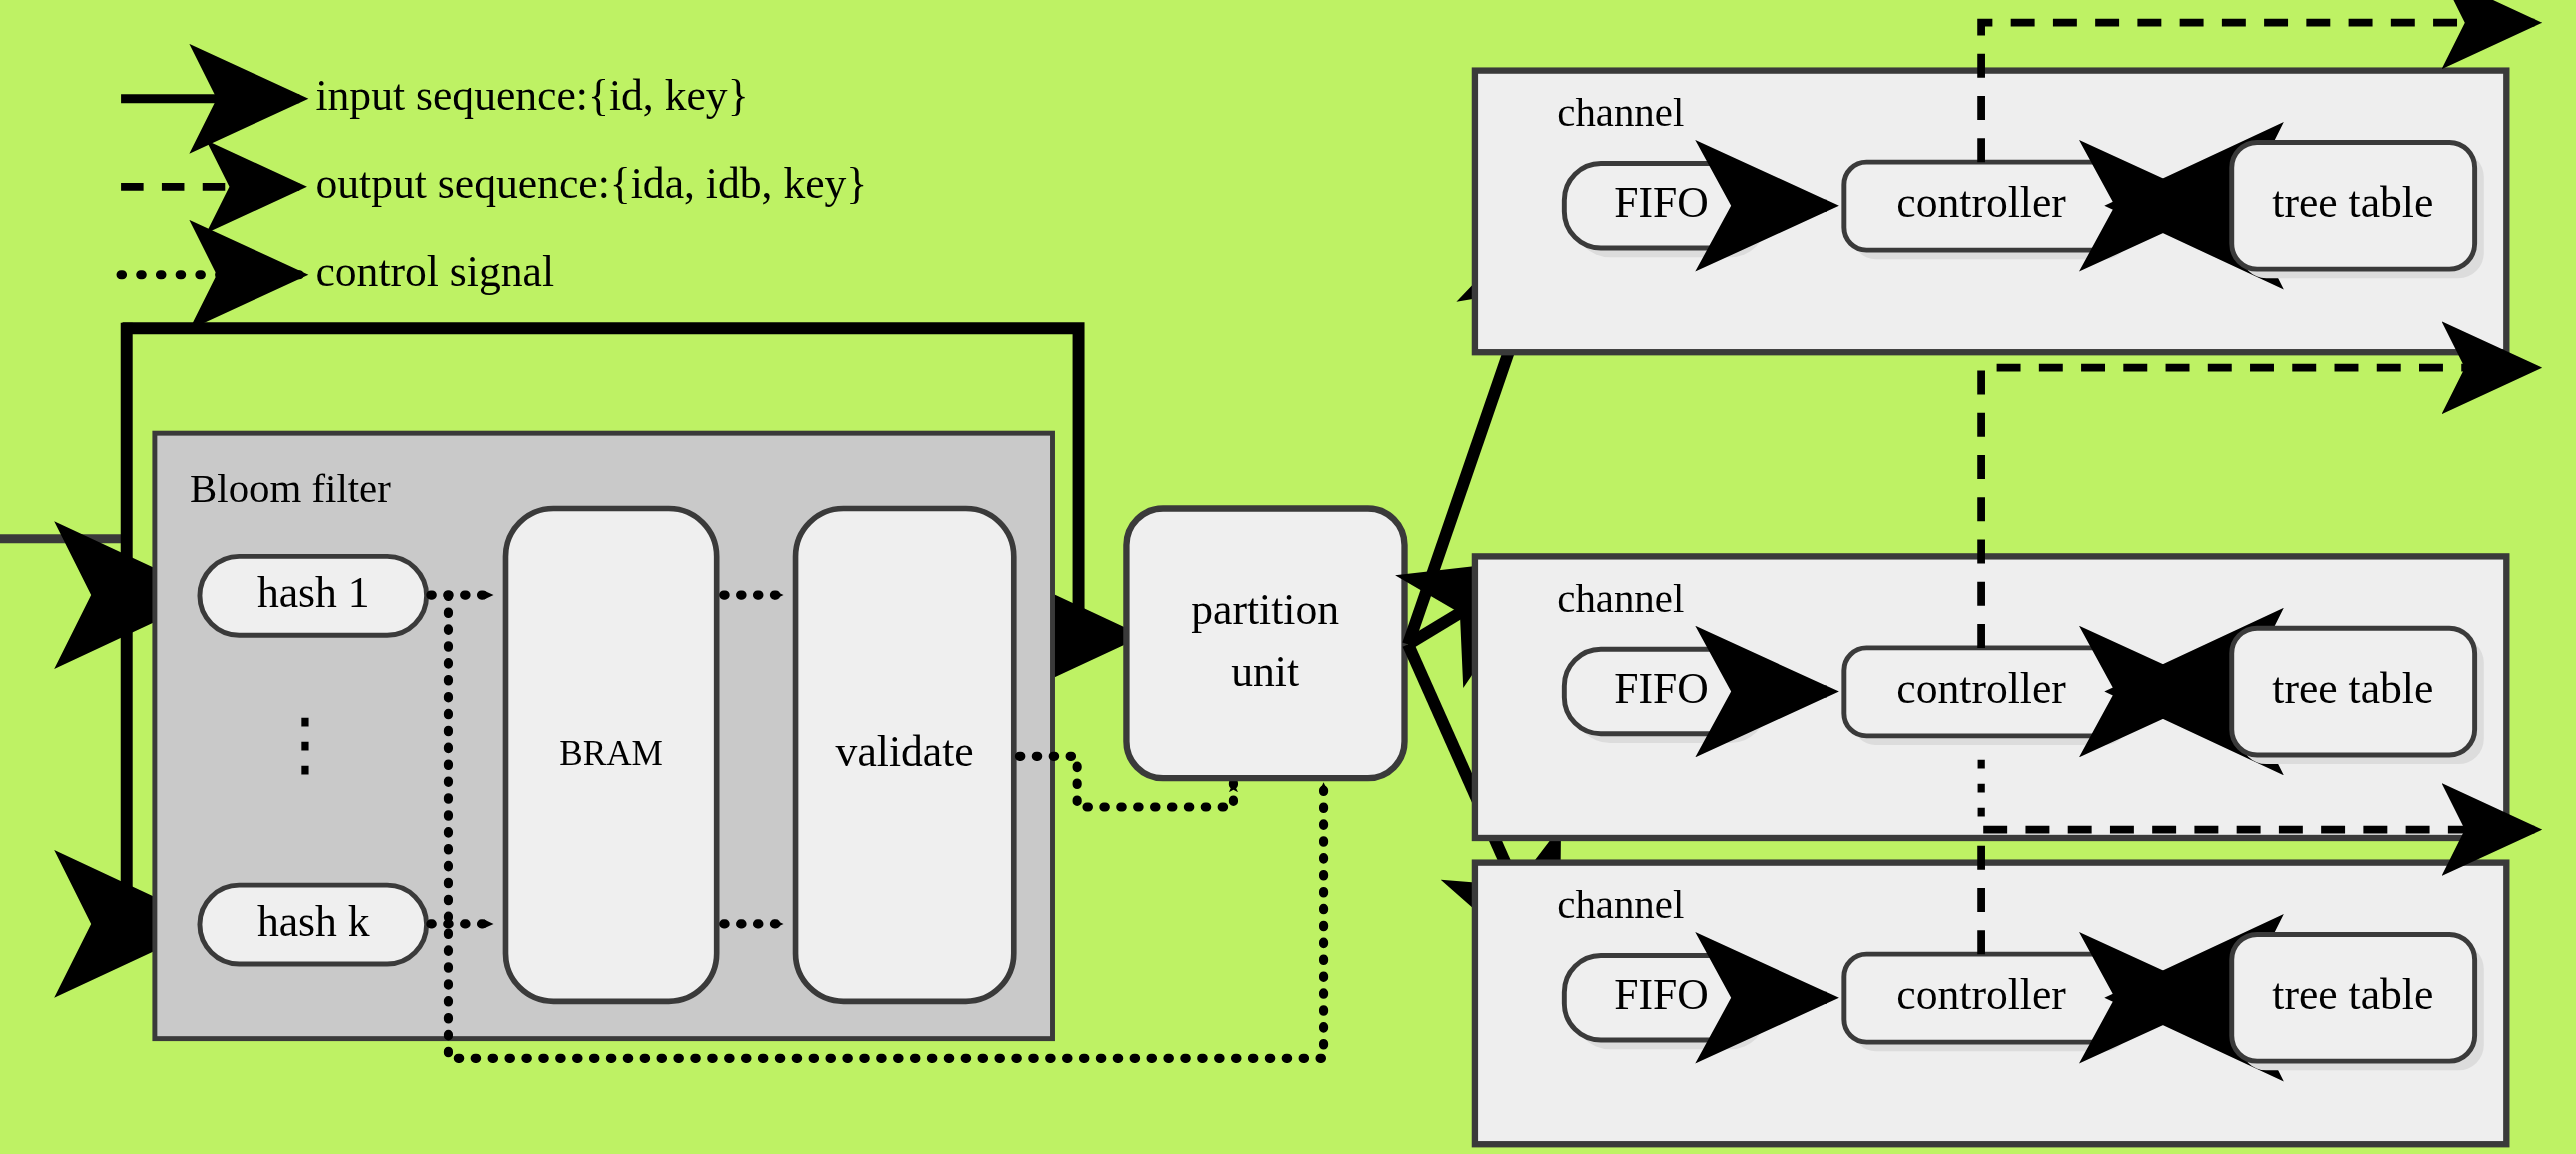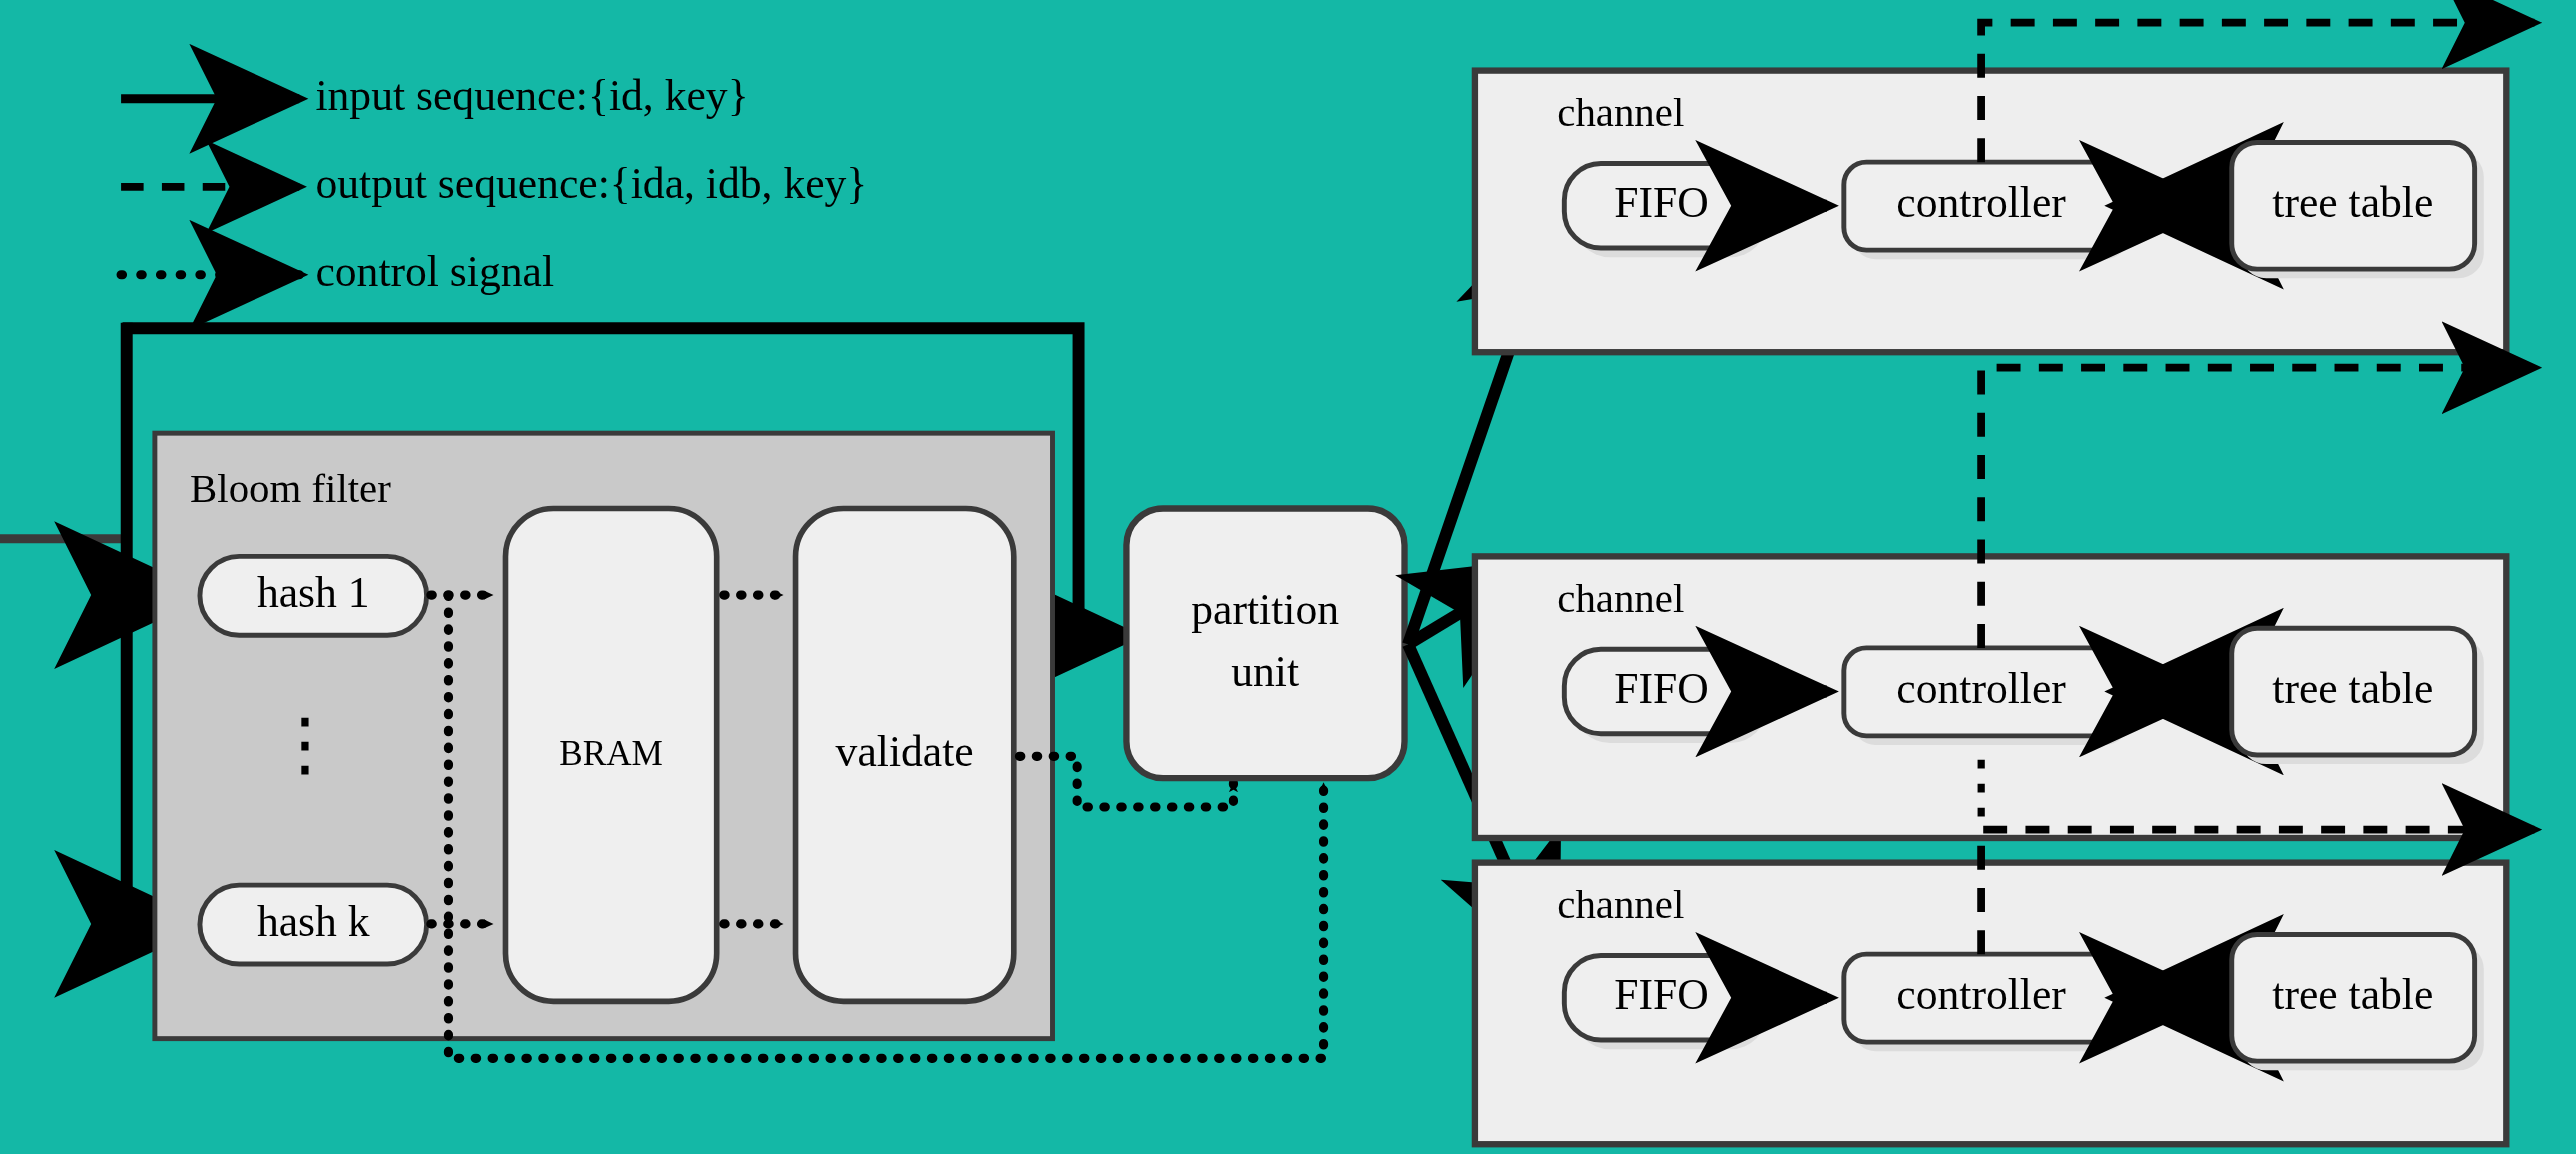--- a/index.html
+++ b/index.html
@@ -1,18 +1,18 @@
 <!DOCTYPE html>
 <html style="font-size:11.3px"><head>
 <meta charset="utf-8">
 <title>Bloom filter partition architecture</title>
 <style>
   html,body{margin:0;padding:0;background:#ffffff;}
   body{font-family:"Liberation Serif", serif;}
-  #stage{position:relative;width:2576px;height:1155px;background:#14b8a6;overflow:hidden;}
+  #stage{position:relative;width:2576px;height:1155px;background:#bef264;overflow:hidden;}
   svg#diagram{position:absolute;left:0;top:0;width:2576px;height:1155px;display:block;}
   .lbl{font-family:"Liberation Serif", serif;fill:#000;}
   .legend-text{font-size:62px;}
   .box-text{font-size:62px;}
   .box-text-sm{font-size:50px;}
   .grp-text{font-size:58px;}
   text{dominant-baseline:middle;}
 </style>
 </head>
 <body>

